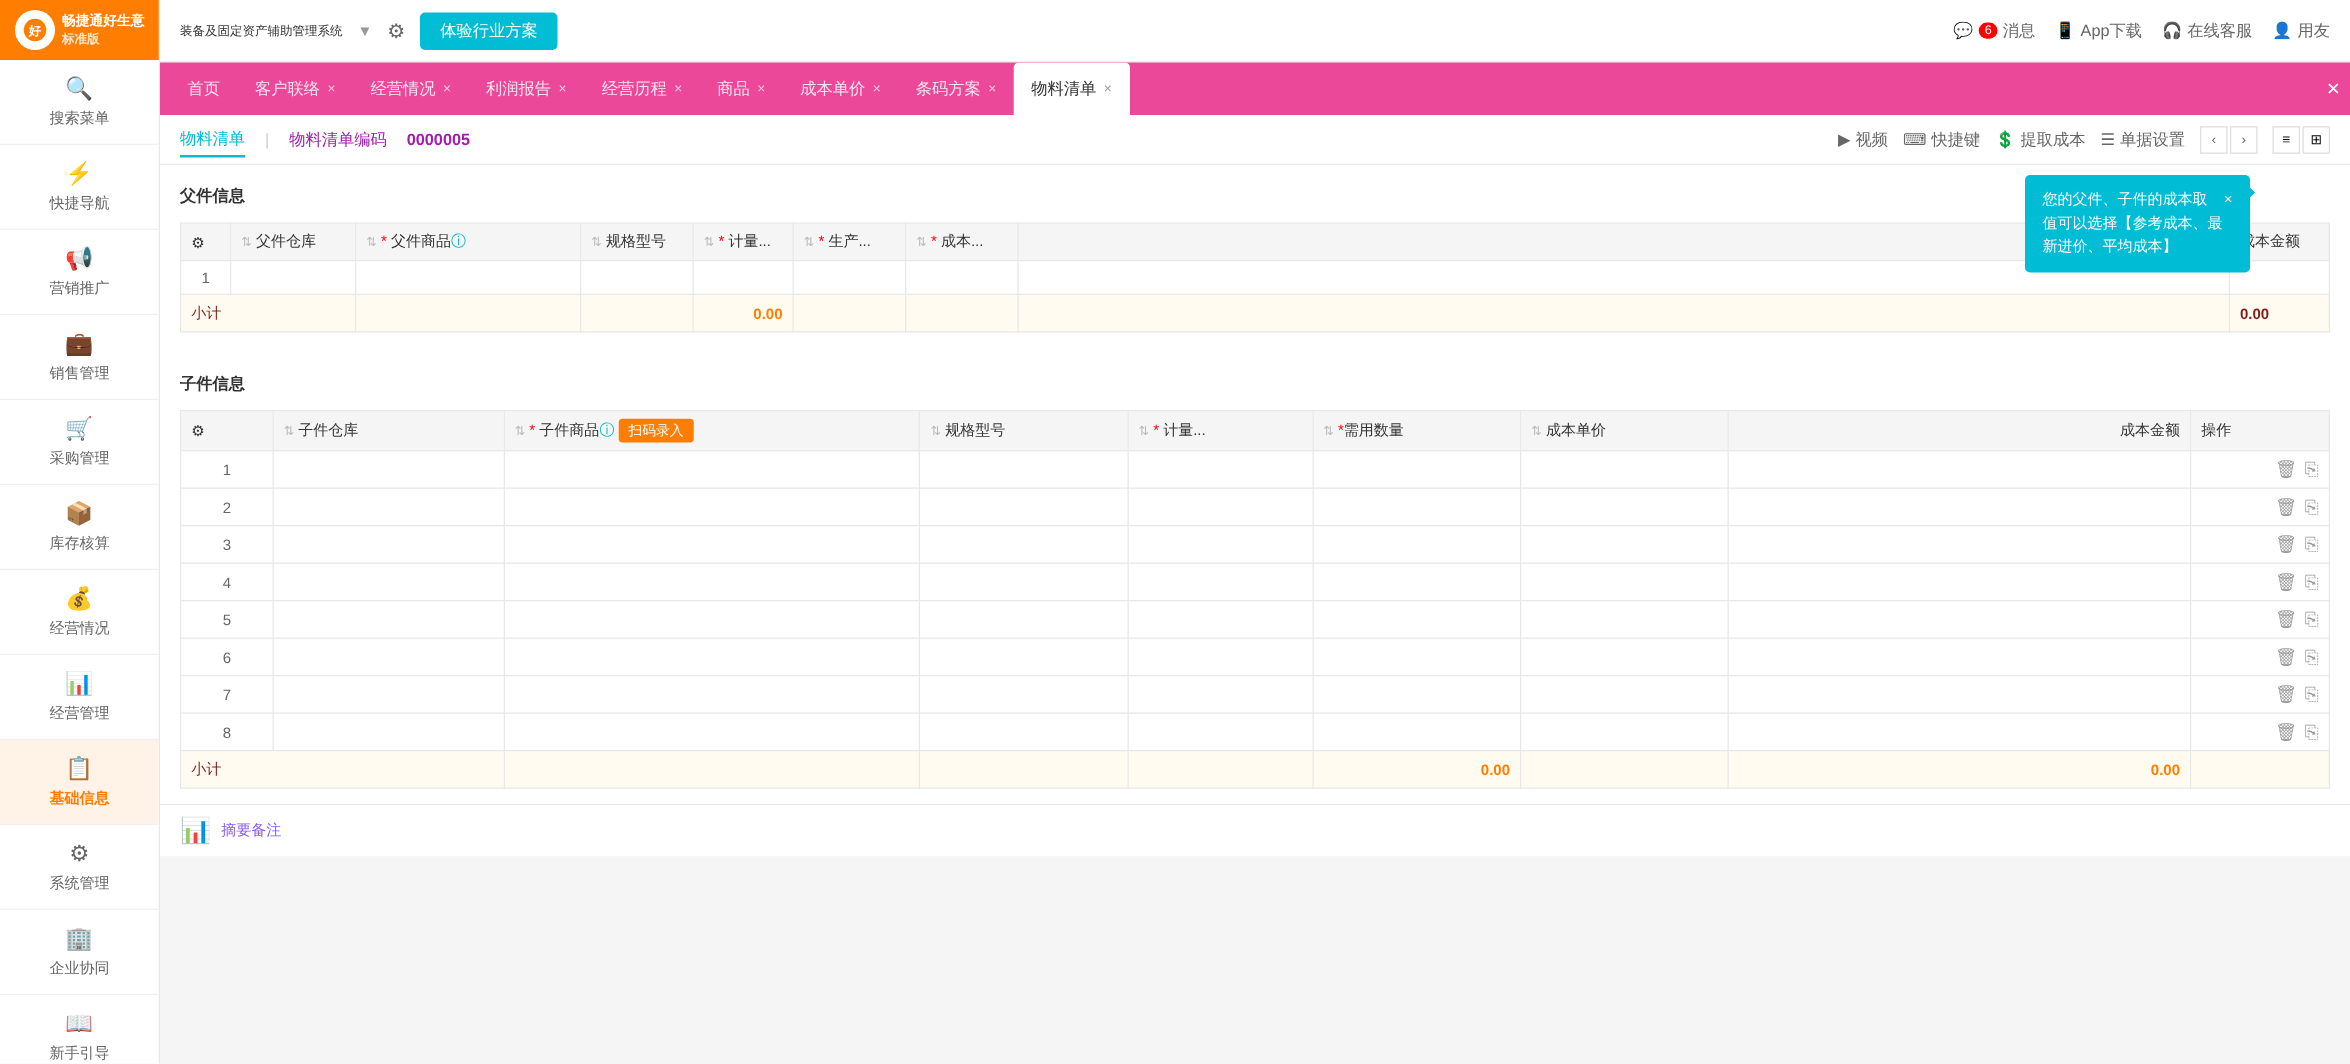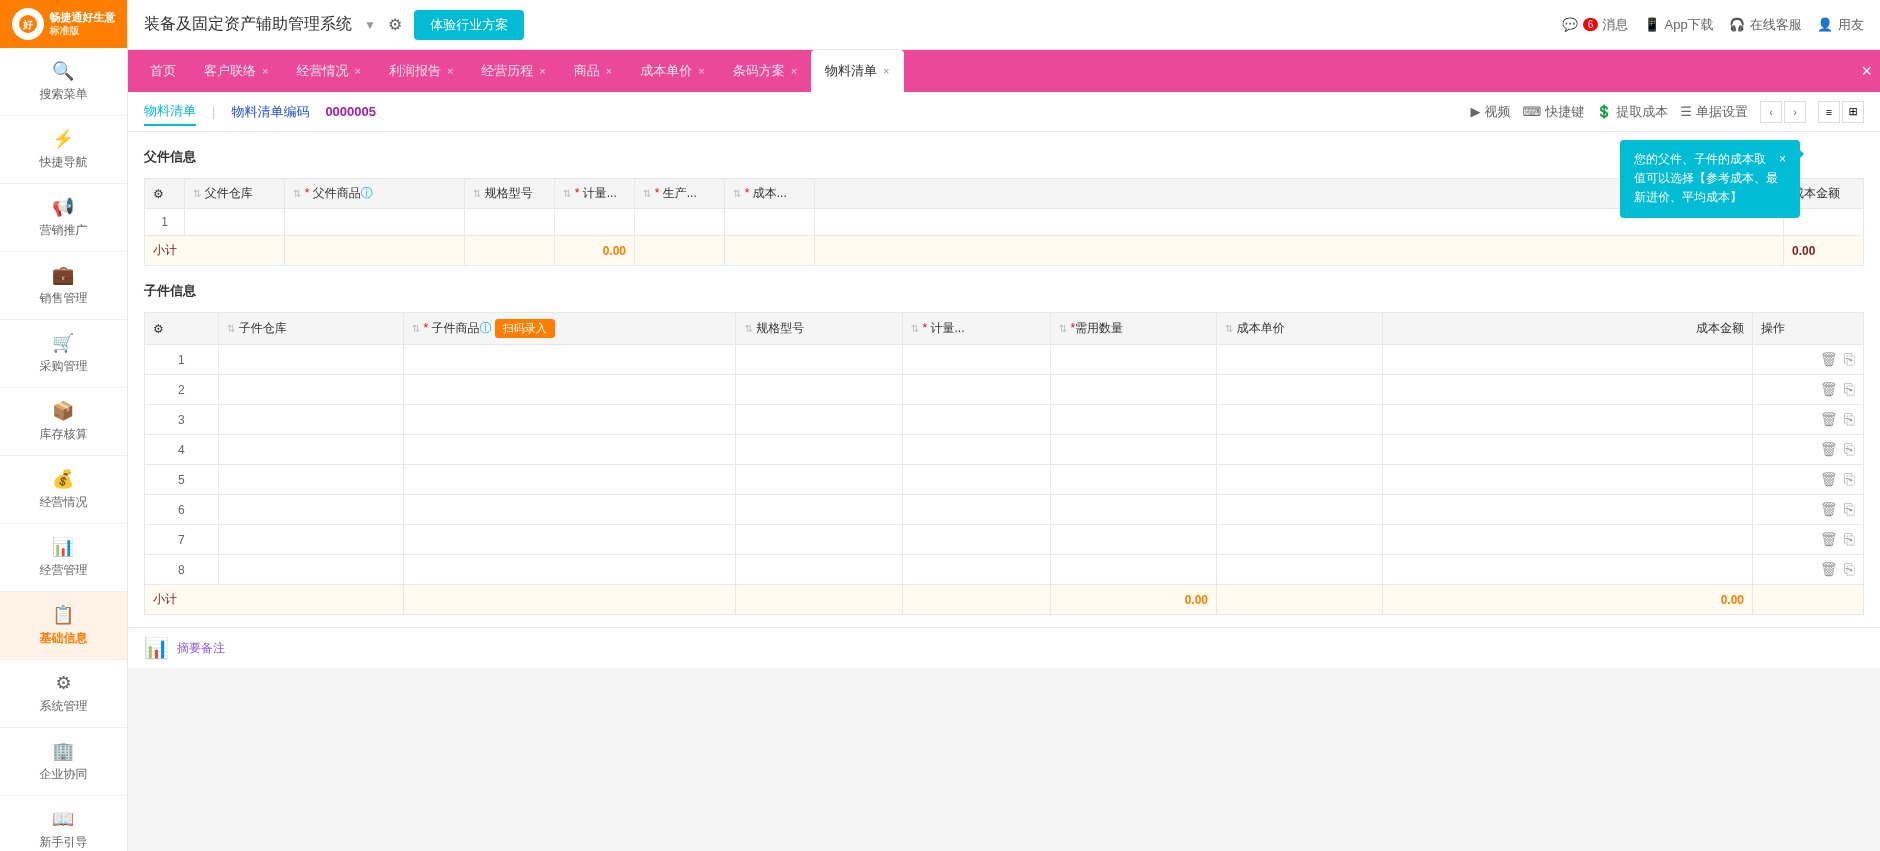--- a/index.html
+++ b/index.html
@@ -73,21 +73,21 @@
       padding: 0 16px;
       border-bottom: 1px solid #e8e8e8;
       justify-content: space-between;
     }
     .topbar-left {
       display: flex;
       align-items: center;
       gap: 12px;
     }
     .topbar-title {
-      font-size: 16px;
+      font-size: 10px;
       color: #333;
     }
     .topbar-arrow {
       color: #999;
       font-size: 12px;
     }
     .topbar-gear {
       color: #666;
       font-size: 16px;
       cursor: pointer;
@@ -160,21 +160,21 @@
       background: #fff;
       padding: 6px 16px;
       display: flex;
       align-items: center;
       border-bottom: 1px solid #e8e8e8;
       gap: 16px;
       height: 40px;
     }
     .sub-tab {
       font-size: 13px;
-      color: #1d4ed8;
+      color: #a21caf;
       cursor: pointer;
       padding: 4px 0;
     }
     .sub-tab.active {
       color: #00bcd4;
       border-bottom: 2px solid #00bcd4;
     }
     .sub-toolbar-right {
       margin-left: auto;
       display: flex;
@@ -597,21 +597,21 @@
               <td class="subtotal-value" style="text-align:right; color:#ff7d00; font-weight:bold;">0.00</td>
               <td></td>
               <td></td>
               <td style="width:auto;"></td>
               <td class="subtotal-value cost-col">0.00</td>
             </tr>
           </tbody>
         </table>
       </div>
 
-      <div class="section-title" style="margin-top:12px;">子件信息</div>
+      <div class="section-title" style="margin-top:28px;">子件信息</div>
 
       <div class="table-wrapper">
         <table class="data-table">
           <thead>
             <tr>
               <th class="col-settings">⚙</th>
               <th class="col-warehouse">
                 <span class="sort-icon">⇅</span> 子件仓库
               </th>
               <th class="col-product">

